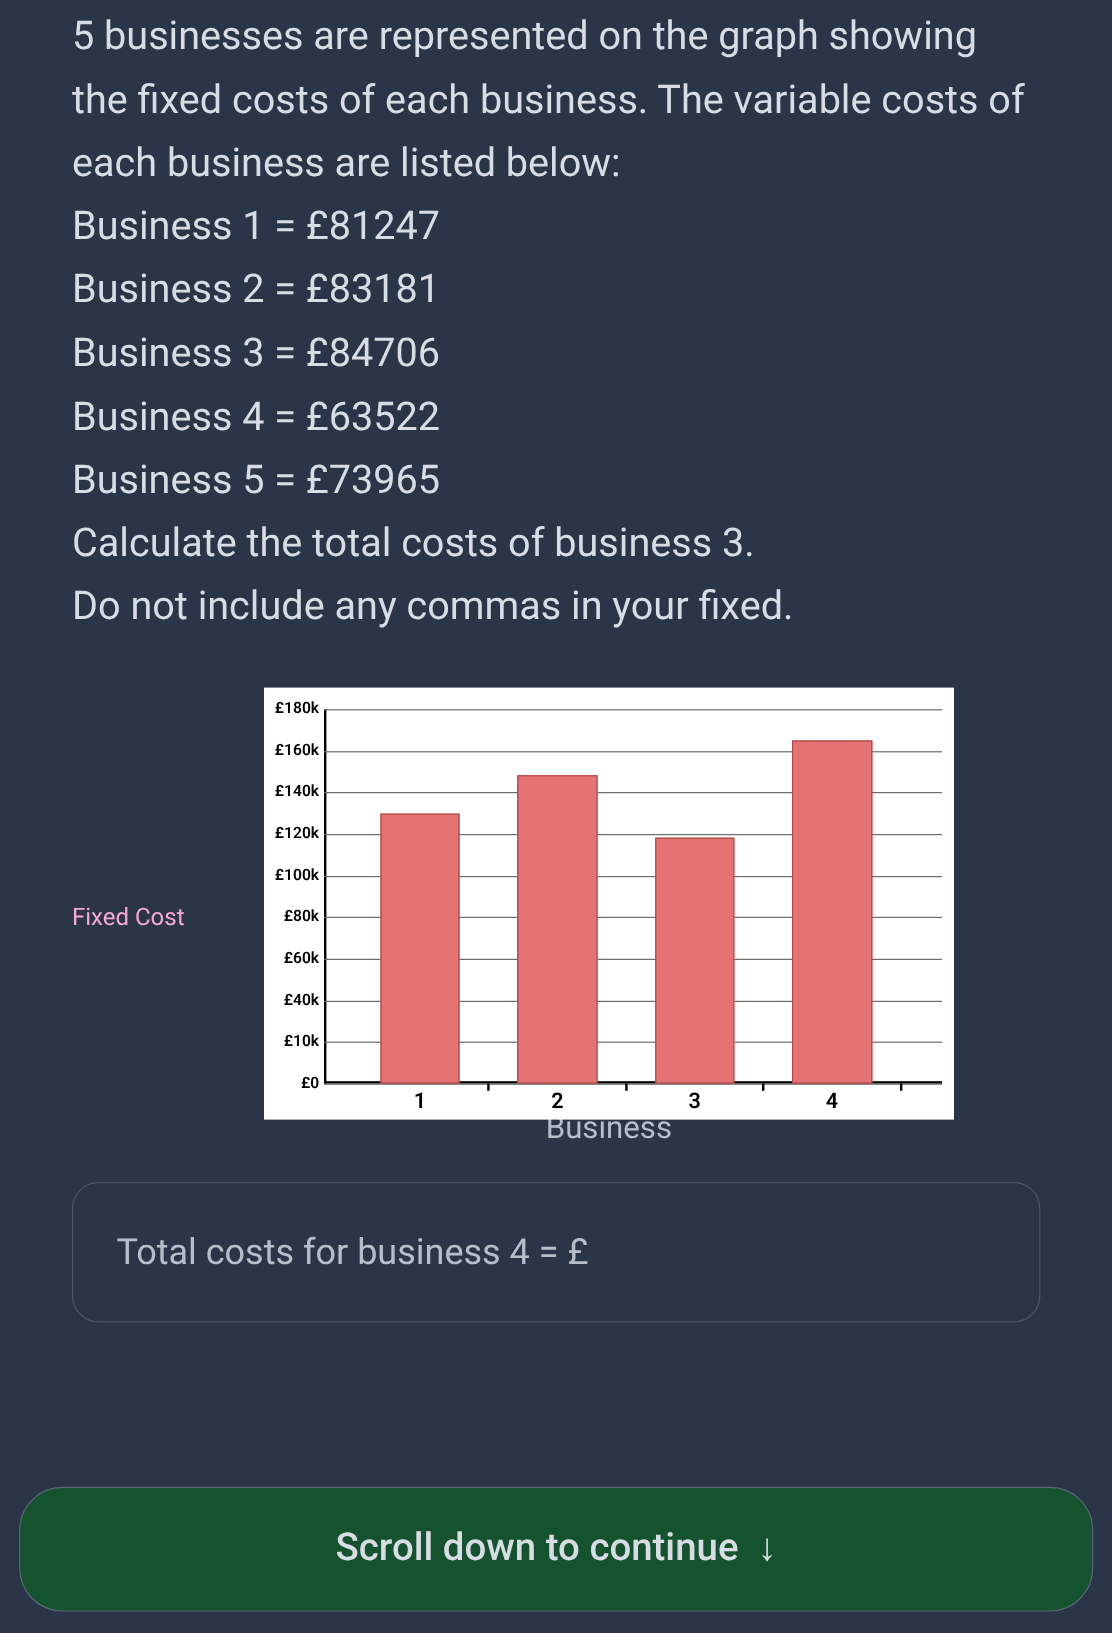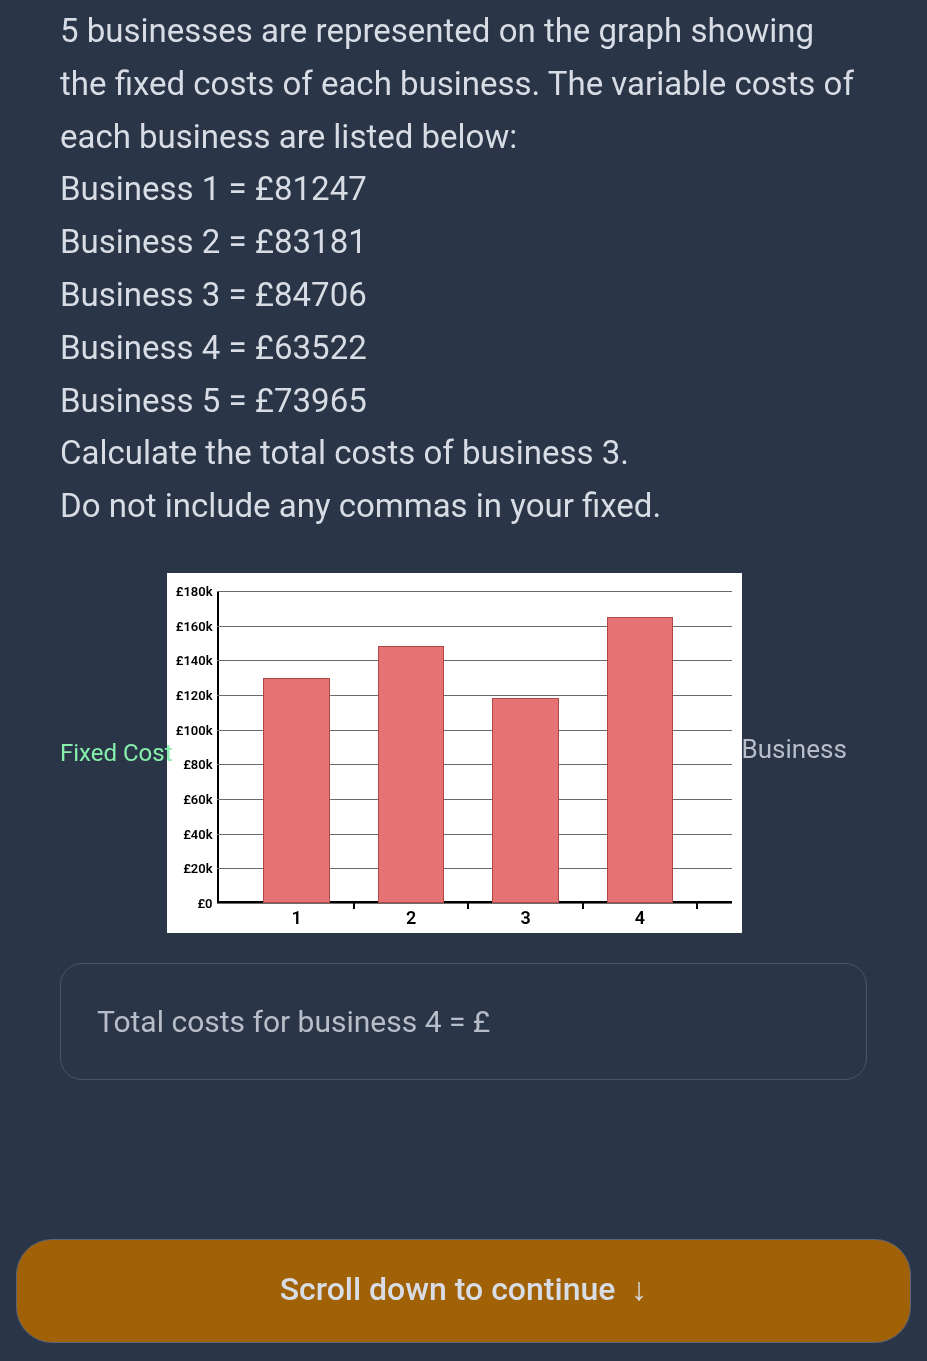--- a/index.html
+++ b/index.html
@@ -26,29 +26,29 @@
   .question-text p {
     margin: 0;
   }
   .chart-row {
     display: flex;
     align-items: center;
     margin-top: 40px;
     margin-bottom: 30px;
   }
   .ylabel {
-    font-size: 24px;
-    color: #86efac;
+    font-size: 20px;
+    color: #f9a8d4;
     margin-right: -6px;
     white-space: nowrap;
     z-index: 1;
   }
   .chart-wrap {
     display: flex;
-    flex-direction: row;
+    flex-direction: column;
     align-items: center;
     flex: 1;
   }
   .chart-box {
     position: relative;
     width: 575px;
     height: 360px;
     background: #ffffff;
     display: flex;
   }
@@ -139,21 +139,21 @@
     left: 16px;
     right: 16px;
     bottom: 18px;
     border: 1.5px solid #5a6578;
     border-radius: 36px;
     padding: 30px 0 34px 0;
     text-align: center;
     font-size: 32px;
     font-weight: 500;
     color: #d8dce4;
-    background: #a16207;
+    background: #14532d;
   }
   .arrow-icon {
     display: inline-block;
     margin-left: 8px;
   }
 </style>
 </head>
 <body>
 
 <div class="question-text">
@@ -173,21 +173,21 @@
     <div class="chart-box">
       <div class="y-axis" id="y-axis">
           <div class="y-tick" style="top: 18px;">£180k</div>
           <div class="y-tick" style="top: 52.6667px;">£160k</div>
           <div class="y-tick" style="top: 87.3333px;">£140k</div>
           <div class="y-tick" style="top: 122px;">£120k</div>
           <div class="y-tick" style="top: 156.667px; text-align: center;">£100k</div>
           <div class="y-tick" style="top: 191.333px;">£80k</div>
           <div class="y-tick" style="top: 226px;">£60k</div>
           <div class="y-tick" style="top: 260.667px;">£40k</div>
-          <div class="y-tick" style="top: 295.333px;">£20k</div>
+          <div class="y-tick" style="top: 295.333px;">£10k</div>
           <div class="y-tick" style="top: 330px;">£0</div>
         </div>
       <div class="plot" id="plot">
         <div class="y-axis-line"></div>
         <div class="x-axis-line"></div>
         <div class="x-labels" id="x-labels">
             <div class="x-label" style="left: 80.1111px;">1</div>
             <div class="x-label" style="left: 194.556px;">2</div>
             <div class="x-label" style="left: 309px;">3</div>
             <div class="x-label" style="left: 423.444px;">4</div>

